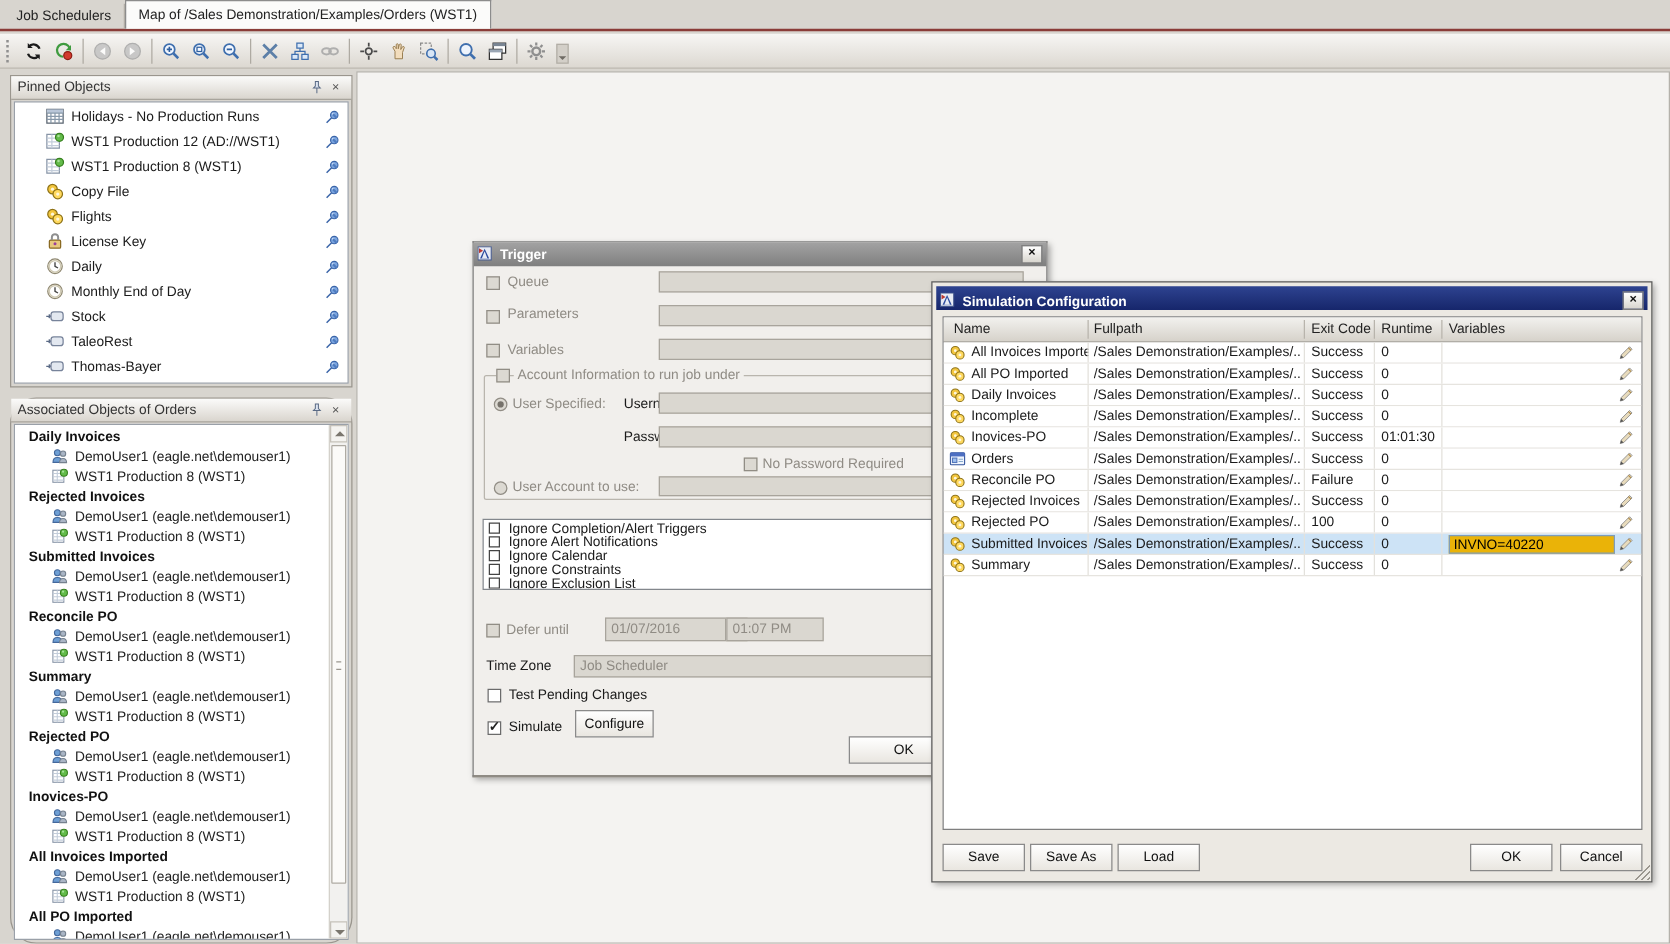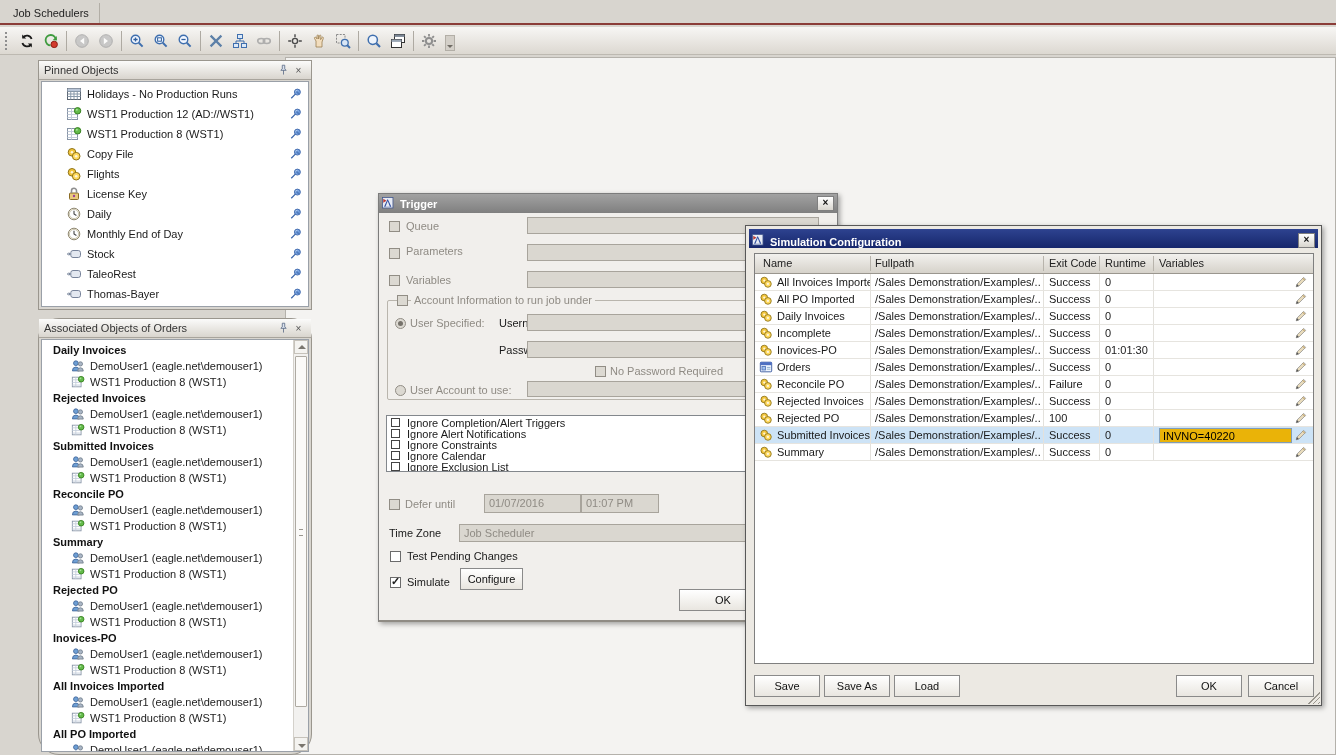--- a/index.html
+++ b/index.html
@@ -15,21 +15,21 @@
 
 #toolbar{position:absolute;left:0;top:27px;right:0;height:28px;background:linear-gradient(#f7f6f4,#dcd8d1);border-bottom:1px solid #bdb9b1;display:flex;align-items:center;padding-left:3px;}
 .tgrip{width:5px;height:18px;border-left:2px dotted #8f8f8f;margin:0 5px 0 2px;}
 .tbtn{width:24px;height:22px;display:flex;align-items:center;justify-content:center;}
 .tbtn.dis{opacity:.85;}
 .tsep{width:1px;height:20px;background:#aeaaa2;margin:0 3px;}
 .tb-overflow{width:10px;height:16px;background:#d3cfc8;border:1px solid #b2aea6;margin-left:4px;align-self:flex-end;margin-bottom:1px;position:relative;}
 .tb-overflow::after{content:"";position:absolute;left:1px;top:9px;border:3px solid transparent;border-top-color:#6f6b64;}
 
 
-.panel{position:absolute;border:1px solid #9a968e;background:#d8d5cf;margin-left:30px;}
+.panel{position:absolute;border:1px solid #9a968e;background:#d8d5cf;}
 .panel-header{height:19px;background:linear-gradient(#fbfbfa,#d9d5ce);border-bottom:1px solid #a8a49c;display:flex;align-items:center;padding:0 5px;color:#333;}
 .panel-title{flex:1;white-space:nowrap;overflow:hidden;}
 .ph-btn{width:15px;height:14px;display:flex;align-items:center;justify-content:center;color:#555;font-size:10px;}
 .panel-body{position:absolute;top:20px;left:2px;right:2px;bottom:2px;background:#fff;border:1px solid #9aa0a8;overflow:hidden;}
 .pin-row{position:relative;height:20px;line-height:20px;padding-left:24px;white-space:nowrap;}
 .pin-row .ic{display:inline-block;vertical-align:middle;margin-right:5px;width:16px;height:16px;margin-top:-2px;}
 .pin-row .pinbtn{position:absolute;right:5px;top:3px;width:14px;height:14px;}
 .grp-row{height:16px;line-height:16px;padding-left:11px;font-weight:bold;color:#111;white-space:nowrap;}
 .child-row{height:16px;line-height:16px;padding-left:29px;white-space:nowrap;color:#222;}
 .child-row .ic{display:inline-block;vertical-align:middle;width:14px;height:14px;margin-right:5px;margin-top:-2px;}
@@ -95,20 +95,21 @@
  linear-gradient(135deg,transparent 50%,#9a968e 50%,#9a968e 55%,transparent 55%,transparent 70%,#9a968e 70%,#9a968e 75%,transparent 75%,transparent 90%,#9a968e 90%,#9a968e 95%,transparent 95%);}
 .ic16 svg,.ic14 svg{display:block;}
 </style>
 </head>
 <body>
 
 <div id="app">
 
   <div id="tabbar">
     <div class="tab">Job Schedulers</div>
+    <div class="tab active">Map of /Sales Demonstration/Examples/Orders (WST1)</div>
   </div>
 
   <div id="toolbar">
     <div class="tgrip"></div>
     <span id="toolbar-buttons" style="display:flex;align-items:center;">
         <div class="tbtn">
           <svg width="16" height="16" viewBox="0 0 16 16">
             <path d="M12.6 6A5 5 0 0 0 4 4.4" fill="none" stroke="#1a1a1a" stroke-width="1.8"></path>
             <path d="M3.2 1.4v4h4z" fill="#1a1a1a"></path>
             <path d="M3.4 10a5 5 0 0 0 8.6 1.6" fill="none" stroke="#1a1a1a" stroke-width="1.8"></path>
@@ -524,22 +525,22 @@
     <span class="cb dis" style="left:216px;top:172px;"></span>
     <span class="lbl glbl" style="left:231px;top:171px;">No Password Required</span>
 
     <span class="rb dis" style="left:16px;top:191px;"></span>
     <span class="lbl glbl" style="left:31px;top:190px;">User Account to use:</span>
     <div class="dfield" style="left:148px;top:187px;width:292px;height:16px;"></div>
 
     <div id="ignore-list">
         <div class="ig-row"><span class="cbm"></span><span>Ignore Completion/Alert Triggers</span></div>
         <div class="ig-row"><span class="cbm"></span><span>Ignore Alert Notifications</span></div>
+        <div class="ig-row"><span class="cbm"></span><span>Ignore Calendar</span></div>
         <div class="ig-row"><span class="cbm"></span><span>Ignore Constraints</span></div>
-        <div class="ig-row"><span class="cbm"></span><span>Ignore Calendar</span></div>
         <div class="ig-row"><span class="cbm"></span><span>Ignore Exclusion List</span></div>
       </div>
 
     <span class="cb dis" style="left:10px;top:305px;"></span>
     <span class="lbl glbl" style="left:26px;top:304px;">Defer until</span>
     <div class="dcombo" style="left:78px;top:300px;width:114px;height:19px;margin-left:27px;">
       <span class="txt">01/07/2016</span>
       <span class="dd"></span>
     </div>
     <div class="dcombo" style="left:202px;top:300px;width:78px;height:19px;">

